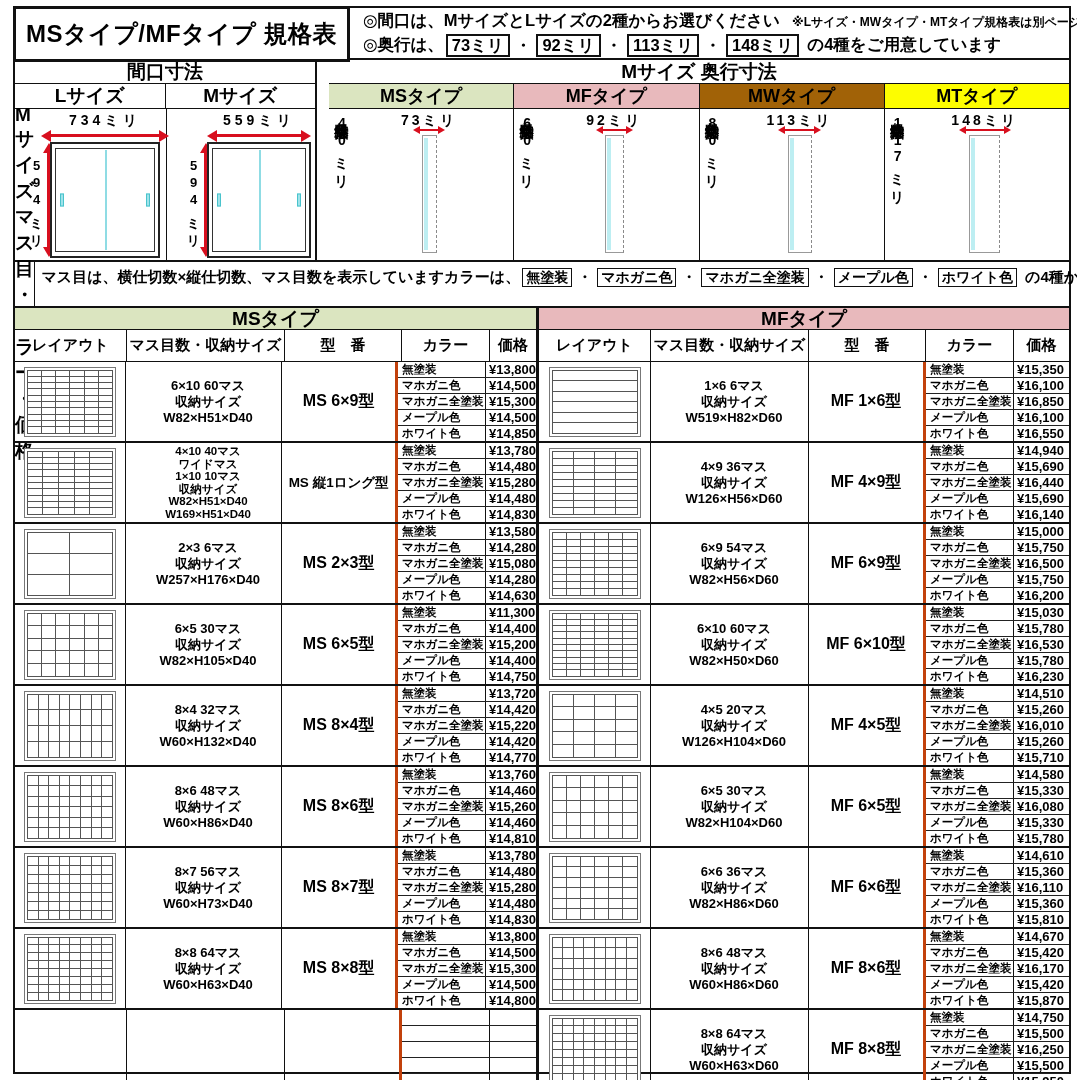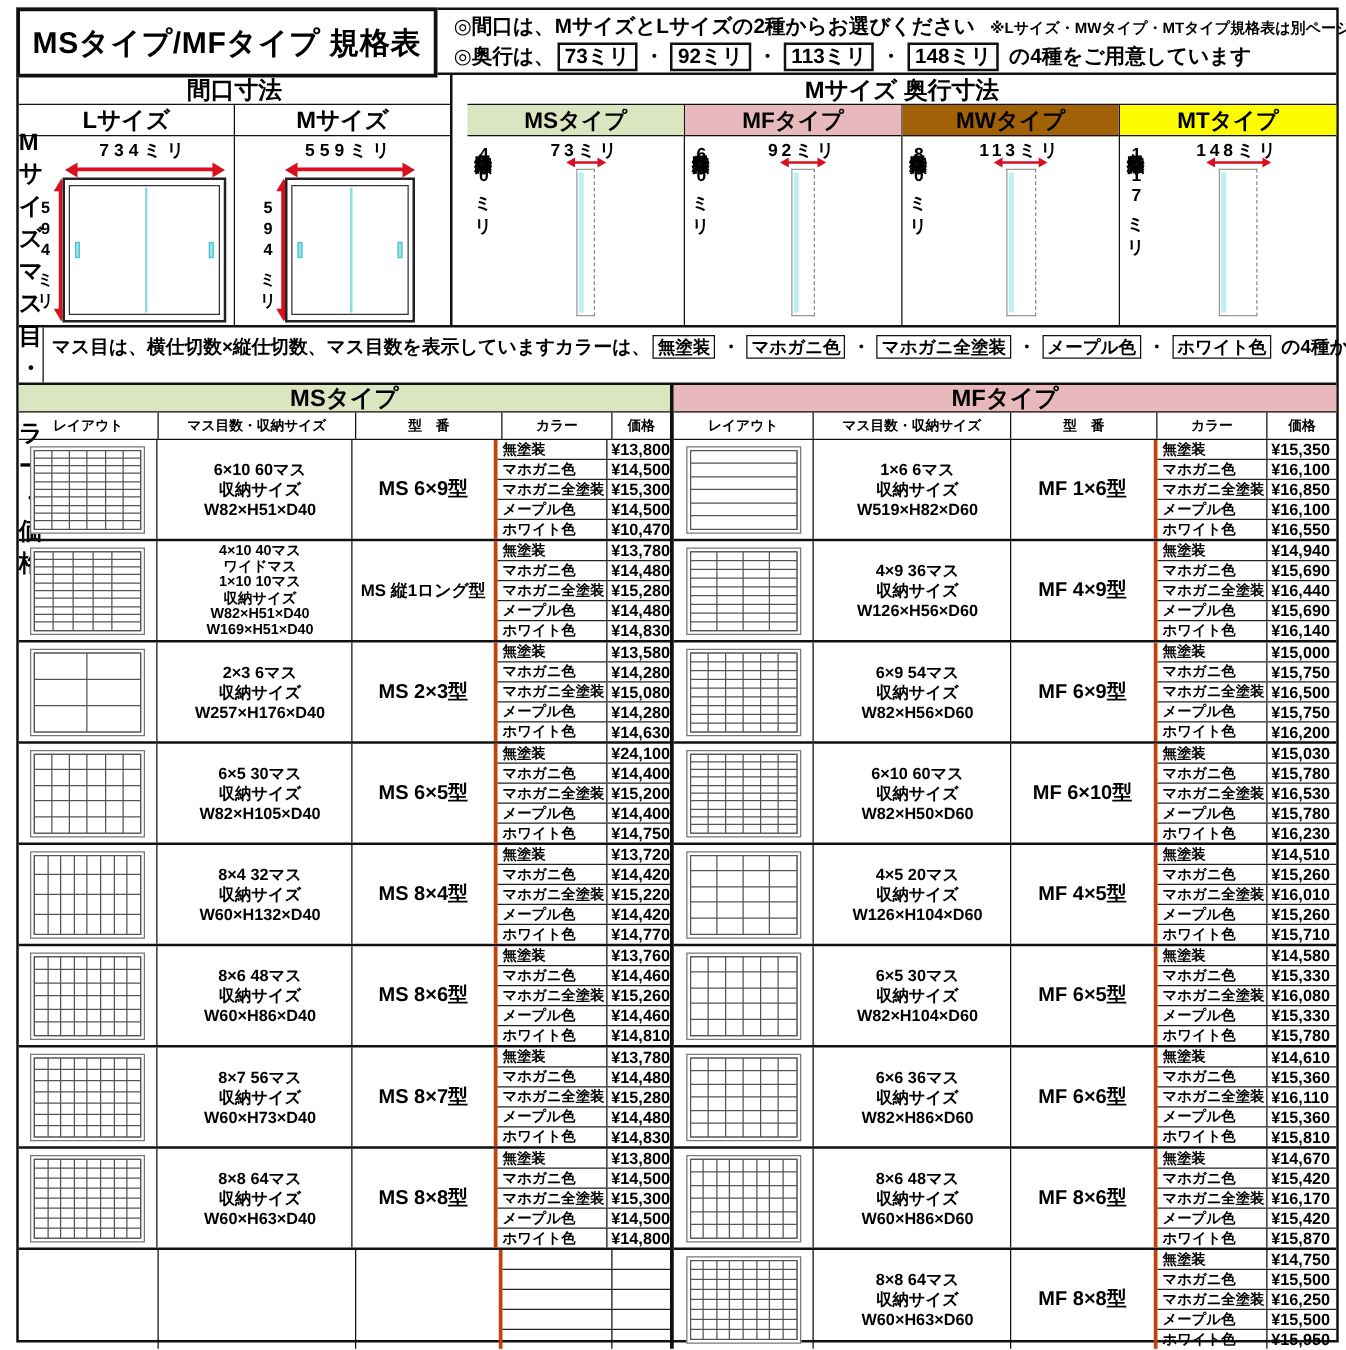--- a/index.html
+++ b/index.html
@@ -19,21 +19,21 @@
   .note-l1 { font-size:16.5px; white-space:nowrap; }
   .note-sub { font-size:12px; margin-left:12px; }
   .note-l2 { font-size:16.5px; display:flex; align-items:center; white-space:nowrap; }
   .opt-box { border:2px solid #111; padding:0 4px; line-height:19px; display:inline-block; margin:0 2px; }
   .opt-box.sm { border-width:1px; font-size:14px; line-height:17px; padding:0 3px; }
   .opt-sep { margin:0 3px; }
   .sfx { margin-left:6px; }
 
   
   .sec-open { height:206px; border-bottom:2px solid #111; display:flex; }
-  .open-block { width:347px; border-right:2px solid #111; display:flex; flex-direction:column; }
+  .open-block { width:302px; border-right:2px solid #111; display:flex; flex-direction:column; }
   .blk-head { height:24px; border-bottom:1.5px solid #111; display:flex; align-items:center;
               justify-content:center; font-size:19px; }
   .open-sub { height:25px; border-bottom:1.5px solid #111; display:flex; }
   .open-sub-cell { flex:1; display:flex; align-items:center; justify-content:center; font-size:19px; }
   .open-sub-cell:first-child { border-right:1.5px solid #111; }
   .open-body { flex:1; display:flex; }
   .open-cell { flex:1; padding:3px 2px 2px 2px; }
   .open-cell:first-child { border-right:1.5px solid #111; }
 
   .diag { display:grid; height:100%; }
@@ -86,21 +86,21 @@
   .price-notes { flex:1; padding:5px 6px; display:flex; flex-direction:row; justify-content:center; }
   .pn-line { display:flex; align-items:center; font-size:15px; white-space:nowrap; height:21px; }
 
   
   .sec-table { flex:1; display:flex; }
   .half { width:524px; display:flex; flex-direction:column; }
   .half.ms { border-right:3px solid #111; }
   .half.mf { flex:1; }
   .type-band { height:22px; border-bottom:1px solid #111; display:flex; align-items:center;
                justify-content:center; font-size:19px; }
-  .col-head { height:22px; border-bottom:1px solid #111; display:flex; font-size:11px; }
+  .col-head { height:32px; border-bottom:1px solid #111; display:flex; font-size:15px; }
   .col-head > div { display:flex; align-items:center; justify-content:center; border-right:1px solid #111; }
   .col-head > div:last-child { border-right:none; }
   .w-layout { width:112px; } .w-spec { width:158px; } .w-model { width:117px; }
   .w-color { width:88px; } .w-price { flex:1; }
   .groups { flex:1; display:flex; flex-direction:column; }
   .grow { flex:1; display:flex; border-bottom:2px solid #111; }
   .grow:last-child { border-bottom:none; }
   .c-layout { width:112px; border-right:1px solid #111; display:flex; align-items:center; justify-content:center; }
   .c-spec { width:158px; border-right:1px solid #111; display:flex; flex-direction:column;
             justify-content:center; padding-left:9px; font-size:13px; line-height:16px; white-space:nowrap;text-align:center; }
@@ -351,21 +351,21 @@
               <div class="crow">
                 <div class="c-color">マホガニ全塗装</div>
                 <div class="c-price">¥15,300</div>
               </div>
               <div class="crow">
                 <div class="c-color">メープル色</div>
                 <div class="c-price">¥14,500</div>
               </div>
               <div class="crow">
                 <div class="c-color">ホワイト色</div>
-                <div class="c-price">¥10,470</div>
+                <div class="c-price">¥14,850</div>
               </div>
             </div>
           </div>
           <div class="grow">
             <div class="c-layout">
               <div class="gridframe">
                 <div class="gridbox" style="grid-template-columns: repeat(4, 1fr) 1.5fr; grid-template-rows: repeat(10, 1fr);">
                   <div></div>
                   <div></div>
                   <div></div>
@@ -532,21 +532,21 @@
             </div>
             <div class="c-spec">
               <div class="spec-line">6×5 30マス</div>
               <div class="spec-line">収納サイズ</div>
               <div class="spec-line">W82×H105×D40</div>
             </div>
             <div class="c-model">MS 6×5型</div>
             <div class="c-colors">
               <div class="crow">
                 <div class="c-color">無塗装</div>
-                <div class="c-price">¥24,100</div>
+                <div class="c-price">¥11,300</div>
               </div>
               <div class="crow">
                 <div class="c-color">マホガニ色</div>
                 <div class="c-price">¥14,400</div>
               </div>
               <div class="crow">
                 <div class="c-color">マホガニ全塗装</div>
                 <div class="c-price">¥15,200</div>
               </div>
               <div class="crow">

